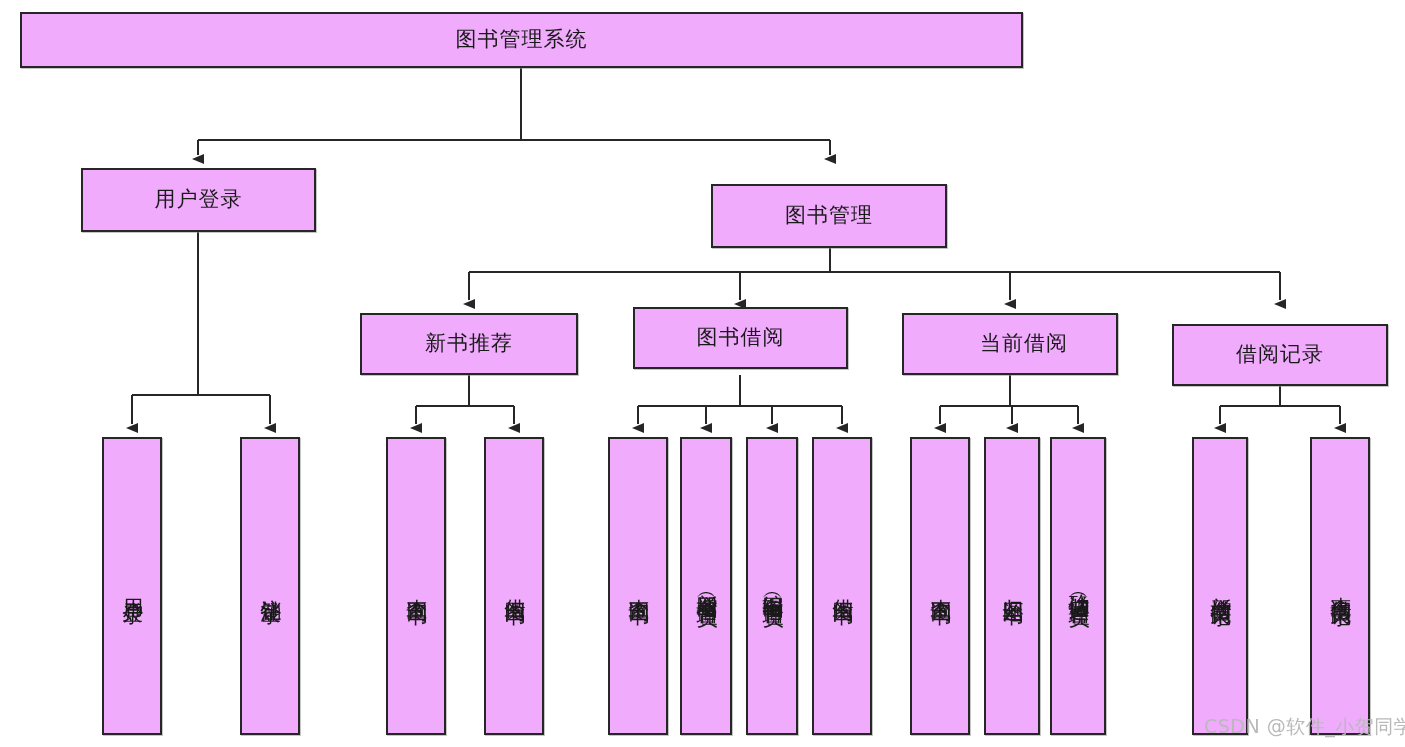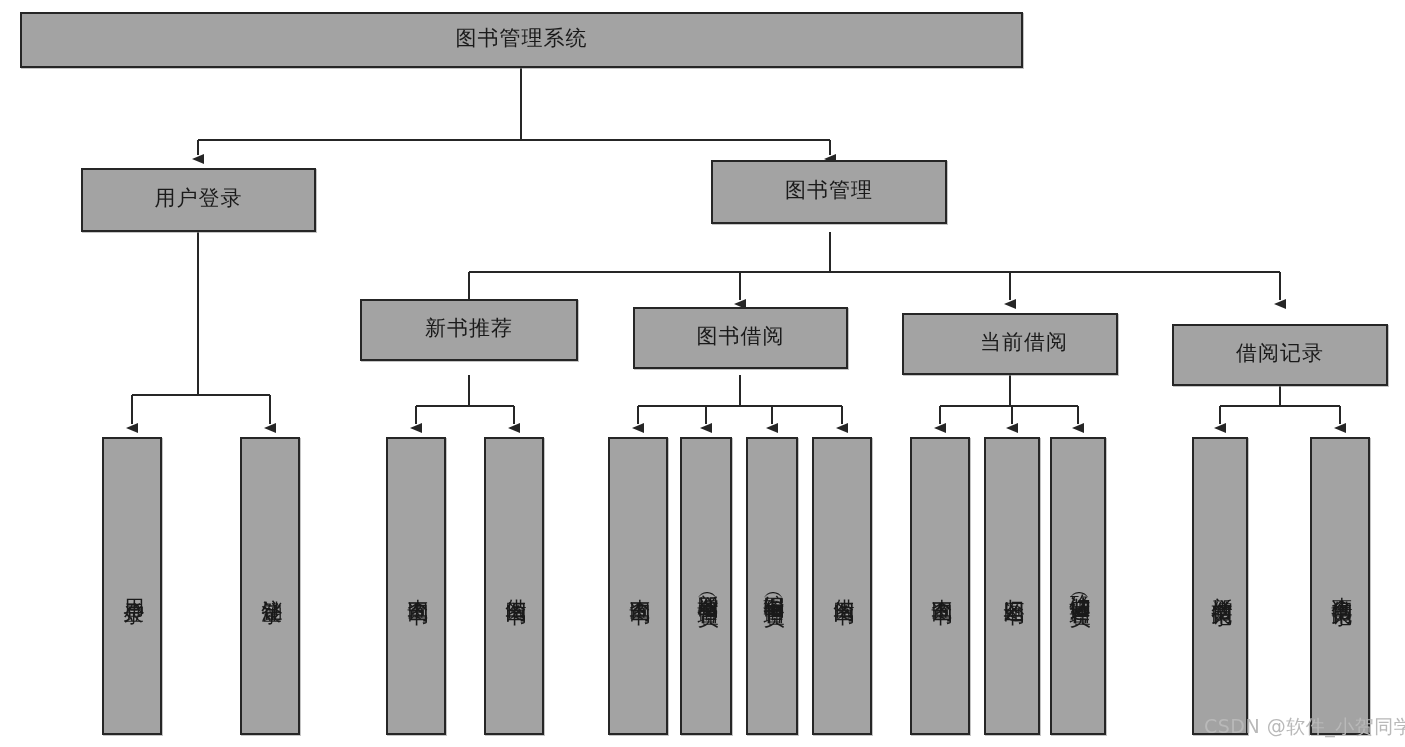--- a/index.html
+++ b/index.html
@@ -23,27 +23,26 @@
     left: 0;
     top: 0;
     width: 1405px;
     height: 747px;
     pointer-events: none;
   }
   .node {
     position: absolute;
     box-sizing: border-box;
     border: 2px solid #262626;
-    background: #a3a3a3;
+    background: #f0abfc;
     display: flex;
     align-items: center;
     justify-content: center;
     color: #1a1a1a;
     box-shadow: 1px 1px 0 rgba(150,150,150,0.55);
-    font-family: Liberation Mono, monospace;
   }
   .node-h {
     font-size: 21px;
     letter-spacing: 1px;
     line-height: 1.1;
     white-space: nowrap;
   }
   .node-root .label,
   .node-l2 .label,
   .node-l3 .label {
@@ -128,25 +127,25 @@
     </g>
   </svg>
 
   <div class="node node-root node-h" style="left:20px; top:12px; width:1003px; height:56px;">
     <span class="label">图书管理系统</span>
   </div>
 
   <div class="node node-l2 node-h" style="left:81px; top:168px; width:235px; height:64px;">
     <span class="label">用户登录</span>
   </div>
-  <div class="node node-l2 node-h" style="left:711px; top:160px; width:236px; height:64px;">
+  <div class="node node-l2 node-h" style="left:711px; top:184px; width:236px; height:64px;">
     <span class="label">图书管理</span>
   </div>
 
-  <div class="node node-l3 node-h" style="left:360px; top:299px; width:218px; height:62px;">
+  <div class="node node-l3 node-h" style="left:360px; top:313px; width:218px; height:62px;">
     <span class="label">新书推荐</span>
   </div>
   <div class="node node-l3 node-h" style="left:633px; top:299px; width:215px; height:62px;margin-top:8px;">
     <span class="label">图书借阅</span>
   </div>
   <div class="node node-l3 node-h" style="left:902px; top:313px; width:216px; height:62px;padding-left:28px;">
     <span class="label">当前借阅</span>
   </div>
   <div class="node node-l3 node-h" style="left:1172px; top:324px; width:216px; height:62px;">
     <span class="label">借阅记录</span>

